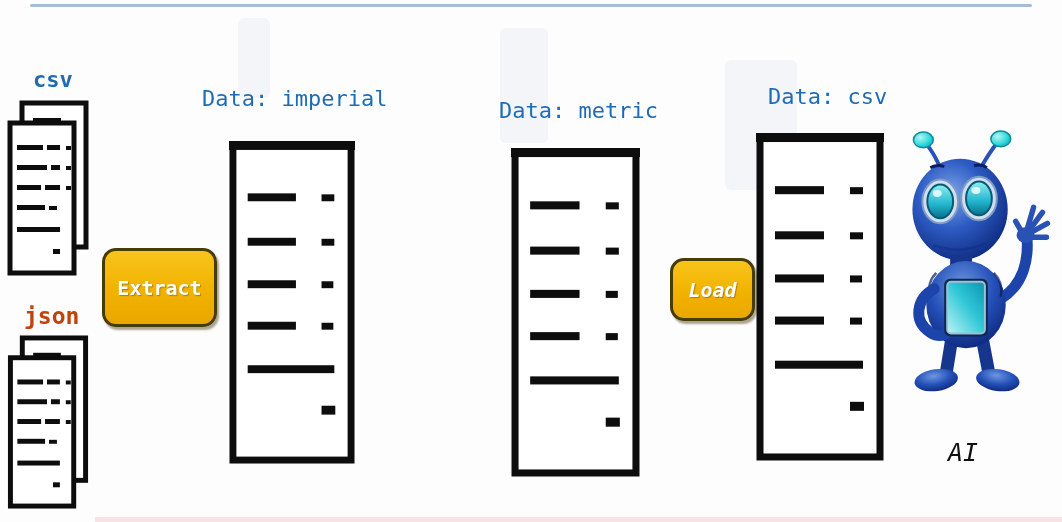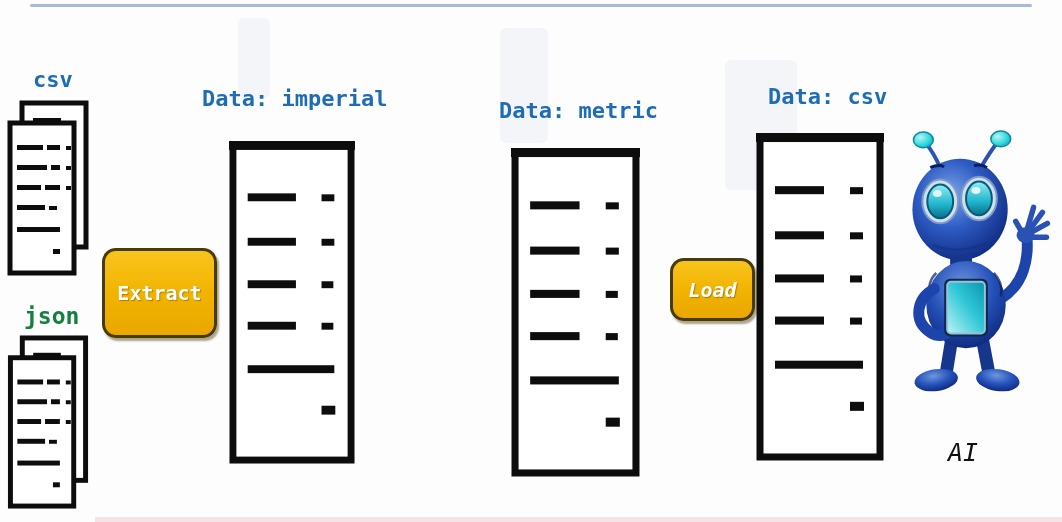--- a/index.html
+++ b/index.html
@@ -6,32 +6,32 @@
   .canvas{
     position:relative;width:1062px;height:522px;background:#fdfdfe;
     overflow:hidden;font-family:"DejaVu Sans Mono","Liberation Mono",monospace;
   }
   .abs{position:absolute;}
   .top-rule{left:30px;top:4px;width:1002px;height:3px;background:#a8bcd6;border-radius:2px;}
   .ghost{background:rgba(192,200,214,0.14);border-radius:6px;}
   .bottom-tint{left:95px;top:517px;width:967px;height:5px;background:rgba(236,176,186,0.35);}
 
   .src-label{font-weight:bold;font-size:22px;color:#1e6cb5;letter-spacing:0px;margin-top:12px;}
-  .src-label.json{color:#15803d;font-size:23px;}
+  .src-label.json{color:#c2410c;font-size:23px;}
 
   .stage-btn{
     display:flex;align-items:center;justify-content:center;
     background:linear-gradient(180deg,#f8c41c 0%,#f1b200 55%,#eaa700 100%);
     border:3px solid #473b06;border-radius:14px;
     box-shadow:2px 3px 2px rgba(70,58,6,0.45);
     color:#ffffff;font-size:20px;font-weight:bold;
     text-shadow:1px 1px 1px rgba(120,90,0,0.55);
     cursor:pointer;box-sizing:border-box;
   }
-  .table-title{font-weight:bold;font-size:22px;color:#1e6cb5;white-space:nowrap;}
+  .table-title{font-weight:normal;font-size:22px;color:#1e6cb5;white-space:nowrap;}
   .ai-caption{font-style:italic;font-weight:normal;font-size:25px;color:#101010;
     font-family:"DejaVu Sans Mono","Liberation Mono",monospace;}
 </style>
 </head>
 <body>
 
 <div class="canvas">
 
   <div class="abs top-rule"></div>
   <div class="abs ghost" style="left:500px;top:28px;width:48px;height:115px;"></div>
@@ -76,21 +76,21 @@
       <rect x="10" y="86" width="24" height="5"></rect>
         <rect x="38" y="86" width="15" height="5"></rect>
         <rect x="59" y="87" width="5" height="4"></rect>
       <rect x="10" y="106" width="28" height="5"></rect>
         <rect x="42" y="107" width="8" height="4"></rect>
       <rect x="10" y="128" width="43" height="5"></rect>
       <rect x="46" y="150" width="7" height="5"></rect>
     </g>
   </svg>
 
-  <div class="abs stage-btn" style="left:102px;top:248px;width:115px;height:90px;">
+  <div class="abs stage-btn" style="left:102px;top:248px;width:115px;height:79px;">
     <span>Extract</span>
   </div>
 
   <div class="abs table-title" style="left:202px;top:86px;">Data: imperial</div>
   <svg class="abs" style="left:229px;top:141px;" width="126" height="324" viewBox="0 0 128 328" preserveAspectRatio="none">
     <rect x="4" y="5" width="120" height="318" fill="#ffffff" stroke="#0d0d0d" stroke-width="7"></rect>
     <rect x="0" y="0" width="128" height="9" fill="#0d0d0d"></rect>
     <g fill="#0d0d0d">
       <rect x="19" y="53" width="49" height="8"></rect>
         <rect x="94" y="54" width="13" height="7"></rect>

